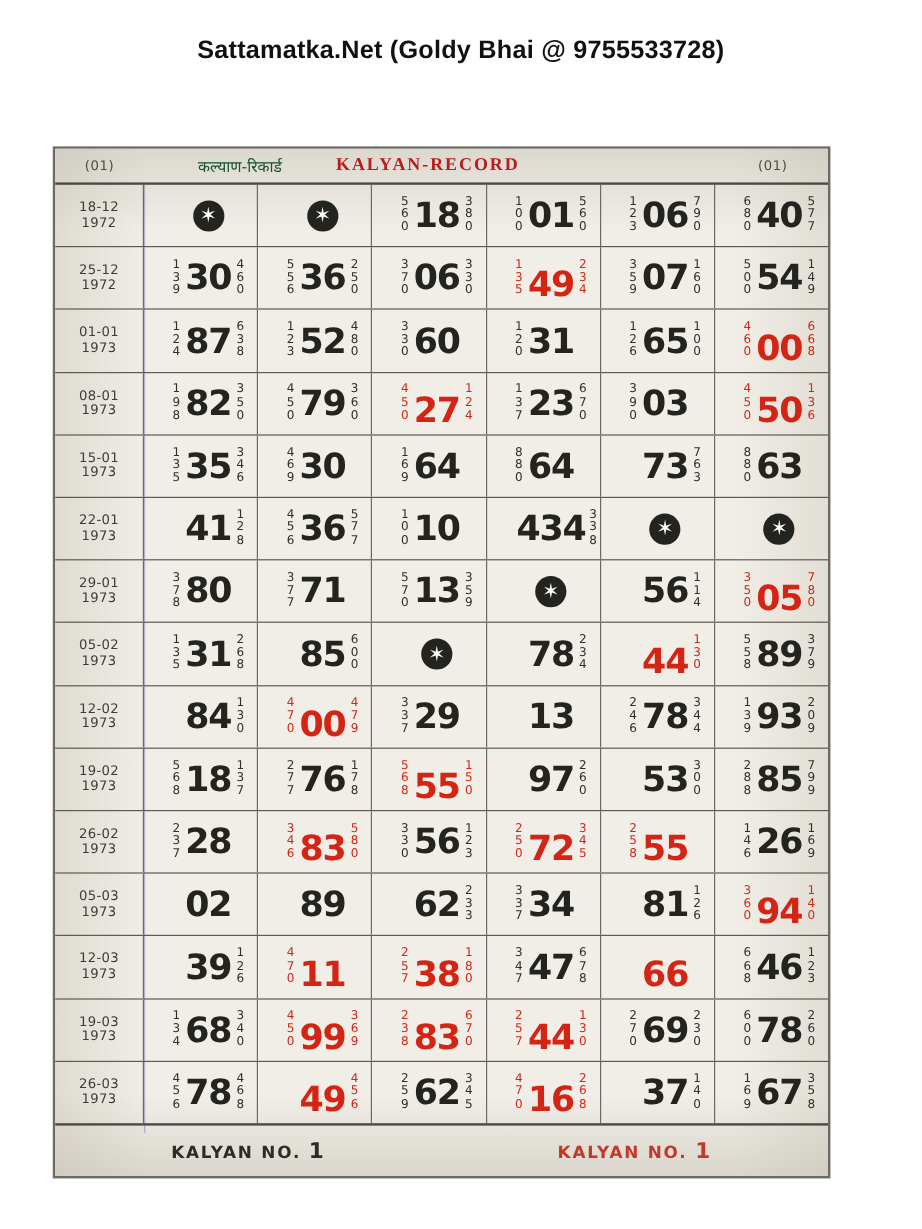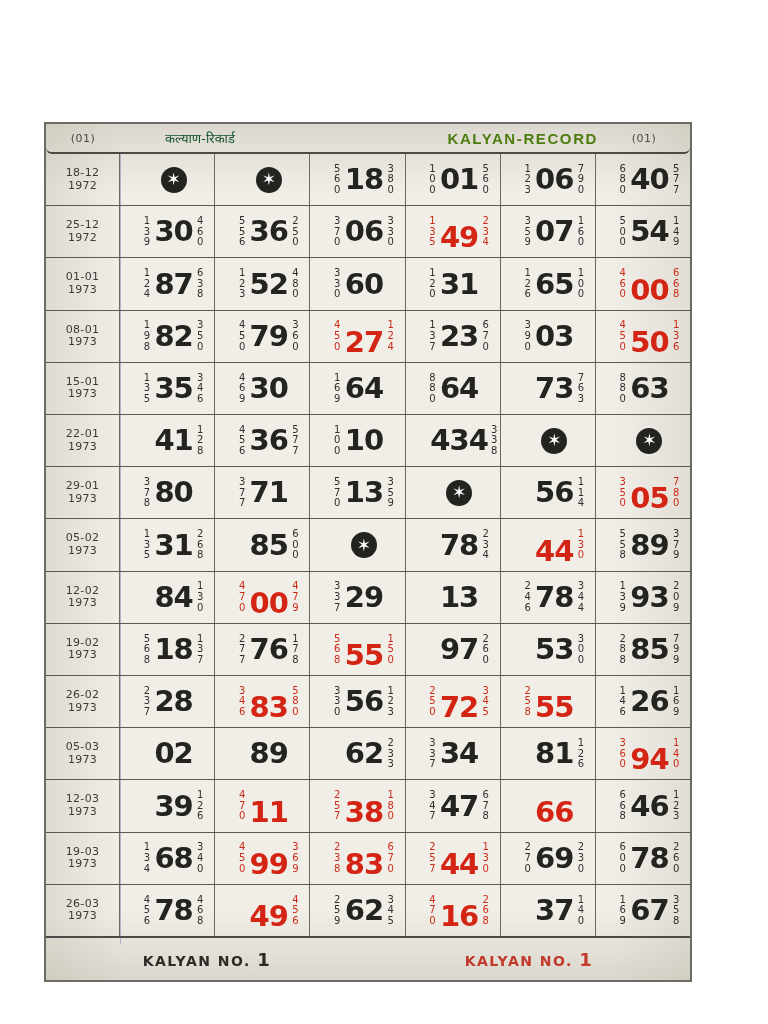--- a/index.html
+++ b/index.html
@@ -54,45 +54,44 @@
     display: flex;
     flex-direction: column;
   }
   .hdr {
     height: 30px;
     display: flex;
     align-items: center;
     border-bottom: 2px solid #4b4a46;
     box-sizing: border-box;
     position: relative;
-    border-radius: 6px;
   }
   .hdr-left {
     width: 74px;
     text-align: center;
     font-size: 11px;
     color: #4a4a46;
     font-family: "DejaVu Sans", sans-serif;
     letter-spacing: .5px;
   }
   .hdr-hindi {
     width: 160px;
     text-align: center;
     font-size: 13px;
     color: #14532d;
     font-family: "DejaVu Sans", sans-serif;
   }
   .hdr-mid {
     flex: 1;
-    text-align: right;
+    text-align: left;
     font-size: 15px;
     font-weight: bold;
-    color: #4d7c0f;
+    color: #b91c1c;
     letter-spacing: 1.6px;
-    font-family: Liberation Sans, sans-serif;
+    font-family: Liberation Serif, serif;
   }
   .hdr-right {
     width: 92px;
     text-align: center;
     font-size: 11px;
     color: #4a4a46;
     font-family: "DejaVu Sans", sans-serif;
     letter-spacing: .5px;
   }
   .row {
@@ -199,20 +198,21 @@
     width: 1px;
     background: rgba(90,70,140,.35);
     pointer-events: none;
   }
 </style>
 </head>
 <body>
 
 <div id="page">
 
+  <div id="site-title">Sattamatka.Net (Goldy Bhai @ 9755533728)</div>
 
   <div id="chart-wrap">
     <div id="paper"></div>
     <div id="grid">
 
       <div class="hdr">
         <div class="hdr-left">(01)</div>
         <div class="hdr-hindi">कल्याण-रिकार्ड</div>
         <div class="hdr-mid">KALYAN-RECORD</div>
         <div class="hdr-right">(01)</div>

